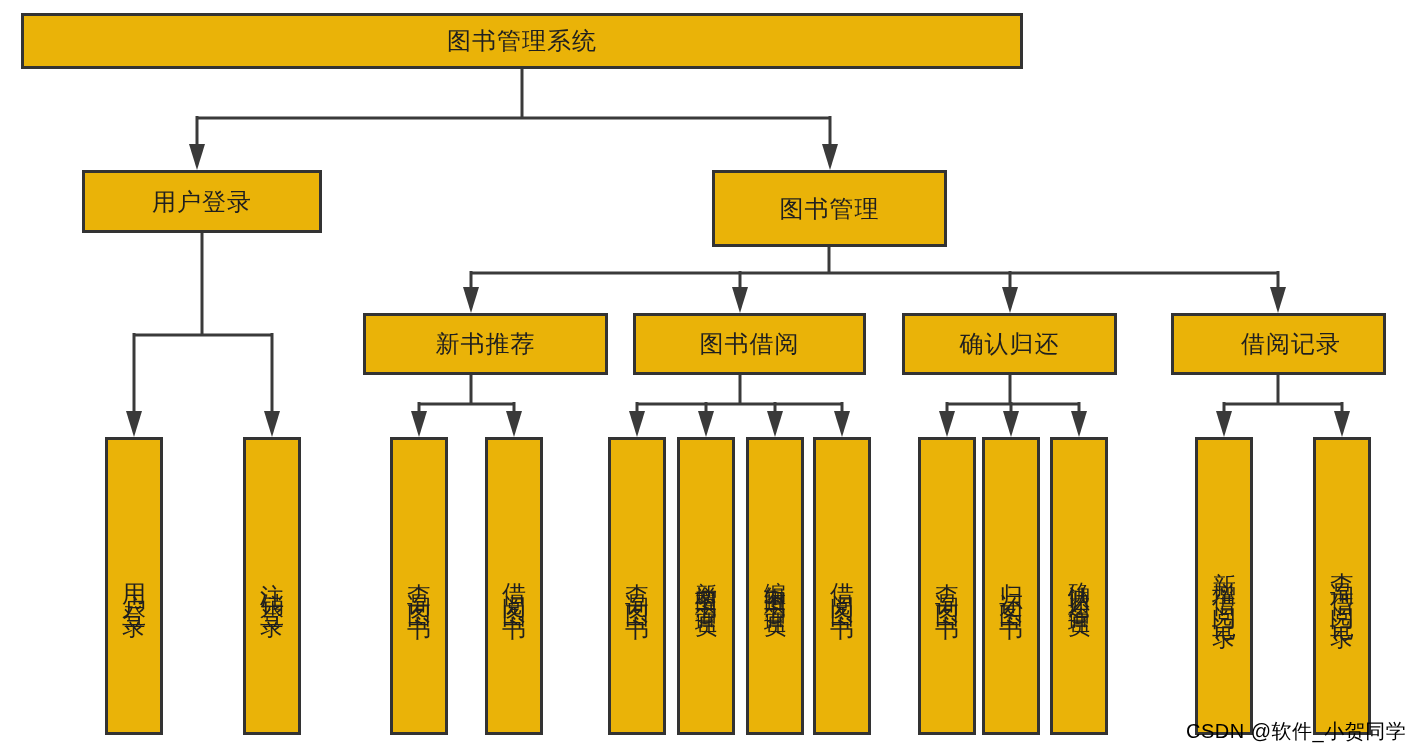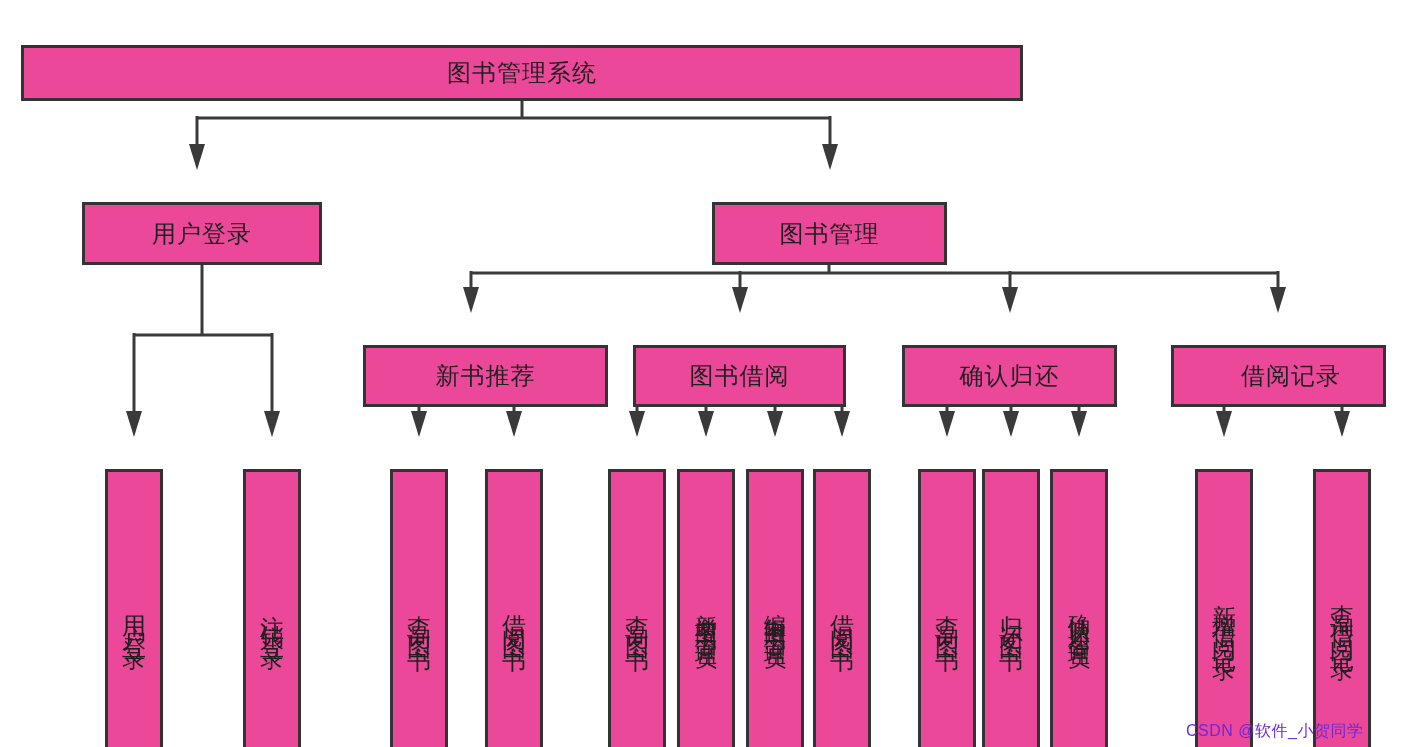--- a/index.html
+++ b/index.html
@@ -2,33 +2,33 @@
 <html><head>
 <meta charset="utf-8">
 <style>
   html,body{margin:0;padding:0;background:#ffffff;}
   .stage{
     position:relative;width:1405px;height:747px;background:#ffffff;overflow:hidden;
     font-family:"Liberation Sans","DejaVu Sans",sans-serif;color:#222222;
   }
   .stage svg{position:absolute;left:0;top:0;}
   .box{
-    position:absolute;box-sizing:border-box;background:#ec4899;
+    position:absolute;box-sizing:border-box;background:#eab308;
     border:3px solid #333333;display:flex;align-items:center;justify-content:center;
-    font-size:24px;letter-spacing:1px;color:#1f1f1f;white-space:nowrap;margin-top:32px;
+    font-size:24px;letter-spacing:1px;color:#1f1f1f;white-space:nowrap;
   }
   .leaf{
     writing-mode:vertical-rl;text-orientation:mixed;
     letter-spacing:11px;font-size:24px;white-space:normal;
   }
   .leaf.long{letter-spacing:5px;font-size:22px;}
   .watermark{
     position:absolute;left:1186px;top:719px;width:214px;
-    font-size:16px;line-height:24px;color:#6d28d9;letter-spacing:0.5px;
-    text-align:left;white-space:nowrap;z-index:5;
+    font-size:20px;line-height:24px;color:#000000;letter-spacing:0.5px;
+    text-align:center;white-space:nowrap;z-index:5;
   }
 </style>
 </head>
 <body>
 
 <div class="stage">
 
   <svg width="1405" height="747" viewBox="0 0 1405 747">
     <g stroke="#3a3a3a" stroke-width="3" fill="none">
 
@@ -91,24 +91,24 @@
       <polygon points="1011,437 1003,411 1019,411"></polygon>
       <polygon points="1079,437 1071,411 1087,411"></polygon>
       <polygon points="1224,437 1216,411 1232,411"></polygon>
       <polygon points="1342,437 1334,411 1350,411"></polygon>
     </g>
   </svg>
 
   <div class="box" style="left:21px;top:13px;width:1002px;height:56px;">图书管理系统</div>
 
   <div class="box" style="left:82px;top:170px;width:240px;height:63px;">用户登录</div>
-  <div class="box" style="left:712px;top:170px;width:235px;height:63px;">图书管理</div>
+  <div class="box" style="left:712px;top:170px;width:235px;height:77px;">图书管理</div>
 
   <div class="box" style="left:363px;top:313px;width:245px;height:62px;">新书推荐</div>
-  <div class="box" style="left:633px;top:313px;width:213px;height:62px;">图书借阅</div>
+  <div class="box" style="left:633px;top:313px;width:233px;height:62px;">图书借阅</div>
   <div class="box" style="left:902px;top:313px;width:215px;height:62px;">确认归还</div>
   <div class="box" style="left:1171px;top:313px;width:215px;height:62px;padding-left:25px;">借阅记录</div>
 
   <div class="box leaf" style="left:105px;top:437px;width:58px;height:298px;">用户登录</div>
   <div class="box leaf" style="left:243px;top:437px;width:58px;height:298px;">注销登录</div>
 
   <div class="box leaf" style="left:390px;top:437px;width:58px;height:298px;">查询图书</div>
   <div class="box leaf" style="left:485px;top:437px;width:58px;height:298px;">借阅图书</div>
 
   <div class="box leaf" style="left:608px;top:437px;width:58px;height:298px;">查询图书</div>

